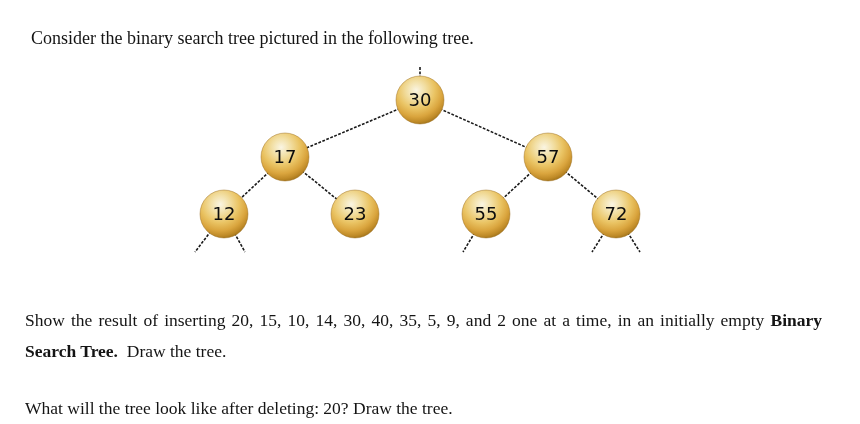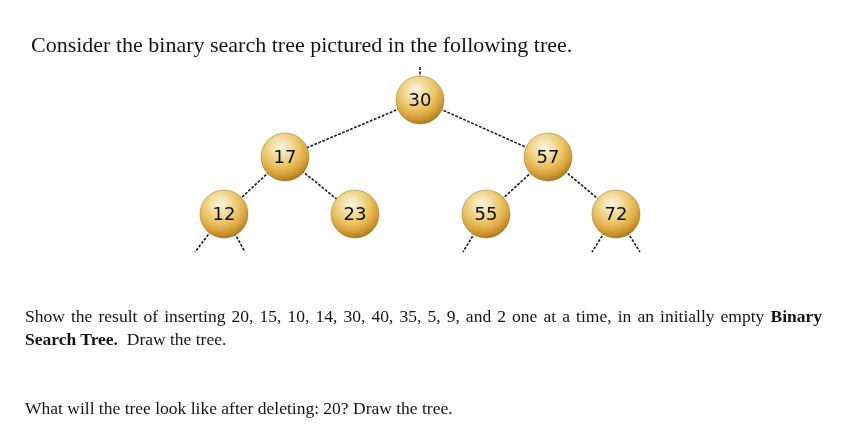--- a/index.html
+++ b/index.html
@@ -9,21 +9,21 @@
     height: 424px;
     background: #ffffff;
     overflow: hidden;
     font-family: "Liberation Serif", "DejaVu Serif", serif;
     color: #141414;
   }
   .intro {
     position: absolute;
     left: 31px;
     top: 10px;
-    font-size: 22px;
+    font-size: 18px;
     white-space: nowrap;
     font-family: Liberation Serif, serif;
   }
   .diagram {
     position: absolute;
     left: 0;
     top: 0;
     width: 860px;
     height: 285px;
   }
@@ -31,21 +31,21 @@
     font-family: "DejaVu Sans", "Liberation Sans", sans-serif;
     font-size: 18px;
     fill: #0d0d0d;
   }
   .q-insert {
     position: absolute;
     left: 25px;
     top: 287px;
     width: 797px;
     font-size: 17.5px;
-    line-height: 23px;
+    line-height: 31px;
     text-align: justify;
   }
   .q-insert b { font-weight: bold; }
   .q-delete {
     position: absolute;
     left: 25px;
     top: 384px;
     font-size: 17.5px;
     white-space: nowrap;
     margin-top: 14px;

